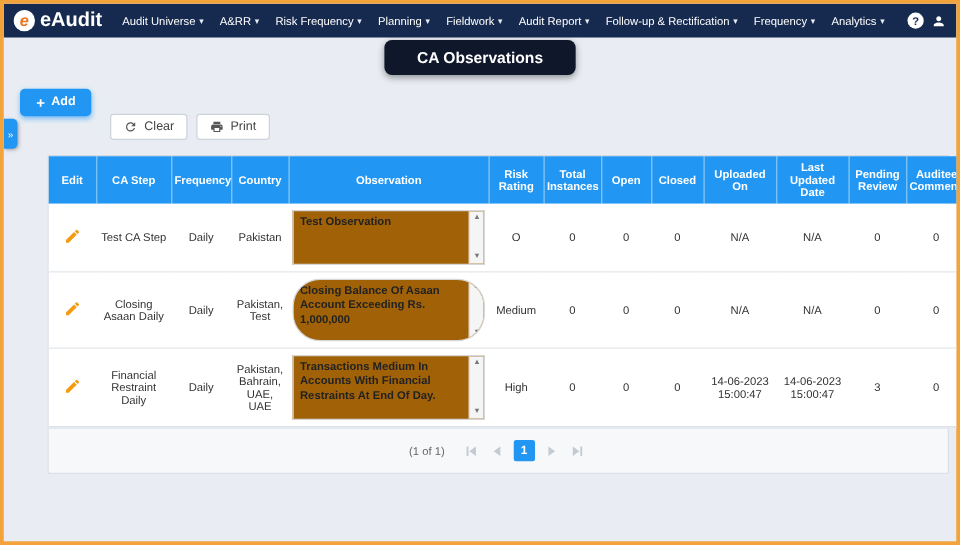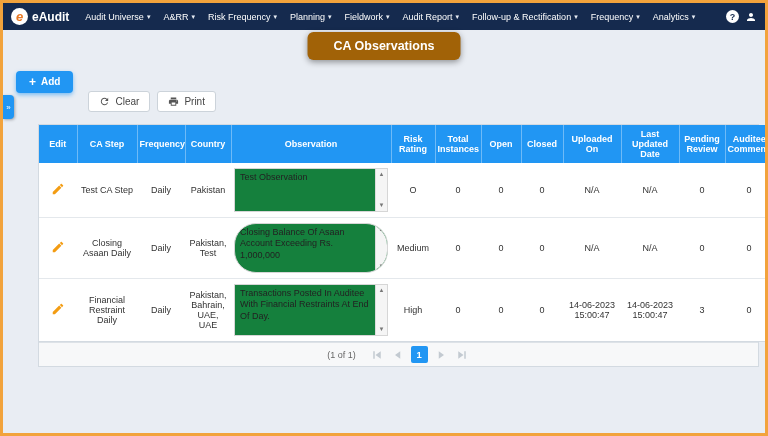--- a/index.html
+++ b/index.html
@@ -19,36 +19,36 @@
     display:flex; align-items:center;
     padding:0 8px; gap:10px;
   }
   .logo { display:flex; align-items:center; gap:4px; flex:0 0 auto; }
   .logo-circle {
     width:17px; height:17px; border-radius:50%;
     background:#fff; color:#e87722;
     font-size:13px; font-weight:bold; font-style:italic;
     display:flex; align-items:center; justify-content:center;
   }
-  .logo-text { color:#fff; font-weight:bold; font-size:12px; }
+  .logo-text { color:#fff; font-weight:bold; font-size:16px; }
   .nav-items { list-style:none; display:flex; flex:1 1 auto; gap:13px; margin-left:6px; }
   .nav-item { display:flex; align-items:center; gap:3px; color:#fff; font-size:9px; font-weight:normal; white-space:nowrap; cursor:pointer; }
   .caret { font-size:7px; color:#e8edf5; }
   .nav-right { display:flex; align-items:center; gap:6px; flex:0 0 auto; color:#fff; }
   .help-circle {
     width:13px; height:13px; border-radius:50%;
     background:#fff; color:#152a4e;
     font-size:9px; font-weight:bold;
     display:flex; align-items:center; justify-content:center;
   }
 
   
   .page-banner {
     position:absolute; top:29px; left:50%; transform:translateX(-50%);
-    background:#a16207; color:#fff;
+    background:#0f172a; color:#fff;
     font-size:12.5px; font-weight:bold;
     padding:7px 26px; border-radius:6px;
     box-shadow:0 2px 6px rgba(0,0,0,.4);
     z-index:10; white-space:nowrap;
   }
 
   
   .toolbar { display:flex; align-items:center; padding:21px 8px 12px 13px; gap:7px; }
   .btn { display:flex; align-items:center; gap:5px; font-size:10px; cursor:pointer; border-radius:3px; }
   .btn-add {
@@ -90,41 +90,42 @@
     font-size:9px; color:#333;
     text-align:center; vertical-align:middle;
     padding:5px 3px;
     border-bottom:1px solid #e4e8ec;
     background:#fff;
     word-wrap:break-word;
   }
   tbody tr:last-child td { border-bottom:1px solid #d3dae1; }
 
   .obs-box {
-    position:relative; background:#15803d;
+    position:relative; background:#a16207;
     border:1px solid #d6d6d6;
     text-align:left; font-size:9px; color:#222;
     padding:3px 16px 3px 5px; overflow:hidden;
     line-height:1.25;
+    font-weight:bold;
   }
   .obs-h1 { height:44px; } .obs-h2 { height:50px;border-radius:22px; } .obs-h3 { height:52px; }
   .obs-scroll {
     position:absolute; right:0; top:0; bottom:0; width:12px;
     background:#f5f5f5; border-left:1px solid #dcdcdc;
     display:flex; flex-direction:column; justify-content:space-between; align-items:center;
     font-size:6px; color:#777; padding:2px 0; cursor:pointer;
   }
 
   .pencil-btn { cursor:pointer; display:inline-flex; }
 
   
   .pager {
     background:#f7f8f9; border-top:1px solid #dde2e7;
     display:flex; align-items:center; justify-content:center;
-    gap:5px; padding:4px 0; height:24px;
+    gap:5px; padding:4px 0; height:36px;
   }
   .pager-status { font-size:9px; color:#666; margin-right:8px; }
   .pg-btn { display:inline-flex; align-items:center; justify-content:center; width:16px; height:16px; cursor:pointer; }
   .pg-page {
     width:17px; height:17px; background:#2196f3; color:#fff;
     font-size:9.5px; font-weight:bold; border-radius:2px;
     display:flex; align-items:center; justify-content:center; cursor:pointer;
   }
 </style>
 </head>
@@ -302,21 +303,21 @@
           <td><span class="pencil-btn">
                 <svg width="14" height="14" viewBox="0 0 24 24">
                   <path fill="#f39c12" d="M3 17.25V21h3.75L17.81 9.94l-3.75-3.75L3 17.25zM20.71 7.04c.39-.39.39-1.02 0-1.41l-2.34-2.34c-.39-.39-1.02-.39-1.41 0l-1.83 1.83 3.75 3.75 1.83-1.83z"></path>
                 </svg>
               </span></td>
           <td>Financial Restraint Daily</td>
           <td>Daily</td>
           <td>Pakistan, Bahrain, UAE, UAE</td>
           <td>
             <div class="obs-box obs-h3">
-              <span>Transactions Posted In Auditee With Financial Restraints At End Of Day.</span>
+              <span>Transactions Medium In Accounts With Financial Restraints At End Of Day.</span>
               <span class="obs-scroll">
                   <span>▲</span>
                   <span>▼</span>
                 </span>
             </div>
           </td>
           <td>High</td>
           <td>0</td>
           <td>0</td>
           <td>0</td>

